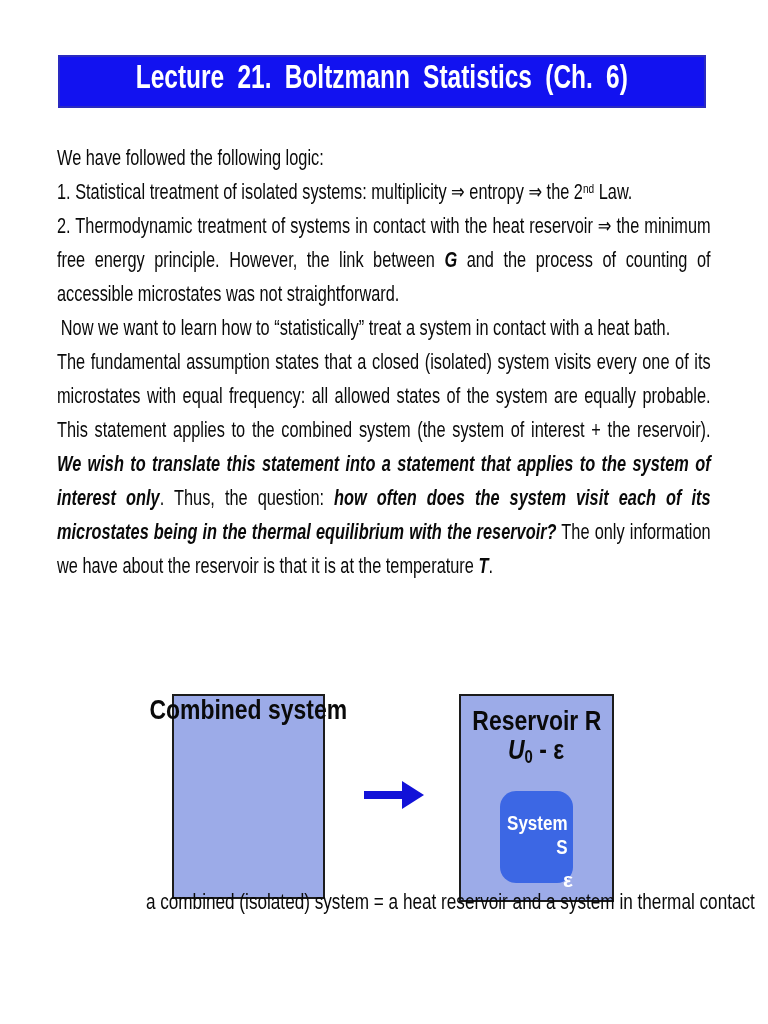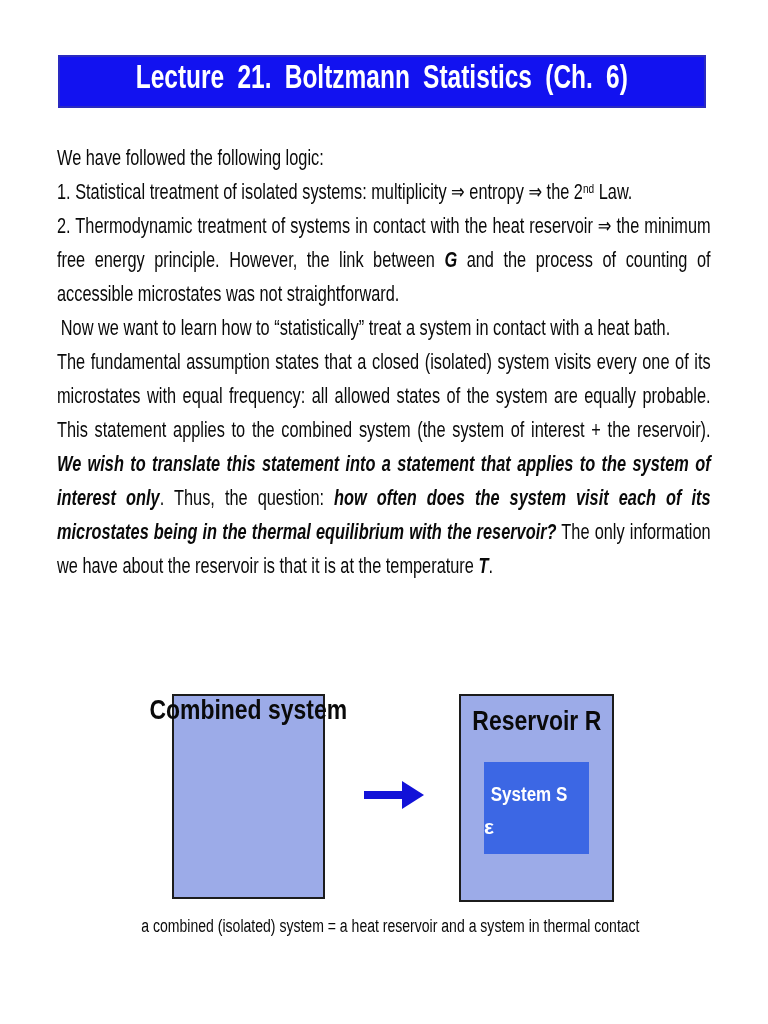--- a/index.html
+++ b/index.html
@@ -46,38 +46,38 @@
   .left-box  { left:172px; top:694px; width:153px; height:205px;
                display:flex; flex-direction:row; justify-content:center; }
   .right-box { left:459px; top:694px; width:155px; height:208px; padding-top:11px; }
   .box-label { font-weight:bold; font-size:27px; line-height:29px; white-space:nowrap; }
   .cond { display:inline-block; transform:scaleX(0.85); transform-origin:center; }
   .box-label sub {
     font-size:0.65em; vertical-align:baseline;
     position:relative; top:0.25em; font-style:normal; line-height:0;
   }
   .inner-box {
-    position:relative; margin:26px auto 0 auto; width:105px; height:92px;
-    text-align:left; color:#ffffff;
+    position:relative; margin:26px auto 0 auto; width:73px; height:92px;
+    text-align:right; color:#ffffff;border-radius:16px;
   }
   .inner-label { font-weight:bold; font-size:20px; padding-top:20px; line-height:24px; }
   .inner-energy { font-weight:bold; font-size:21px; margin-top:9px; }
 
   .arrow { position:absolute; left:364px; top:781px; width:60px; height:28px; }
   .arrow .shaft { position:absolute; left:0; top:10px; width:38px; height:8px; }
   .arrow .head  {
     position:absolute; left:38px; top:0; width:0; height:0;
     border-top:14px solid transparent; border-bottom:14px solid transparent;
     border-left:22px solid #1212d8;
   }
 
   
   .caption {
-    position:absolute; left:60px; top:916px; width:660px;
-    text-align:center; font-size:18px; white-space:nowrap;
+    position:absolute; left:60px; top:889px; width:660px;
+    text-align:center; font-size:22px; white-space:nowrap;
   }
   .caption .cap-inner {
     display:inline-block; transform:scaleX(0.78); transform-origin:center;
   }
 </style>
 </head>
 <body>
 
 <div class="page">
 
@@ -103,20 +103,21 @@
       <div class="box-label"><span class="cond">Combined system</span></div>
     </div>
 
     <div class="arrow">
       <div class="shaft" style="background-color: rgb(18, 18, 216);"></div>
       <div class="head" style="border-left-color: rgb(18, 18, 216);"></div>
     </div>
 
     <div class="box right-box" style="background-color: rgb(156, 171, 232);">
       <div class="box-label"><span class="cond">Reservoir R</span></div>
+      <div class="box-label"><span class="cond"><i class="bi">U</i><sub>0</sub><span> - ε</span></span></div>
       <div class="inner-box" style="background-color: rgb(60, 103, 228);">
         <div class="inner-label"><span class="cond">System S</span></div>
         <div class="inner-energy">ε</div>
       </div>
     </div>
 
   </div>
 
   <div class="caption"><span class="cap-inner">a combined (isolated) system = a heat reservoir and a system in thermal contact</span></div>
 

